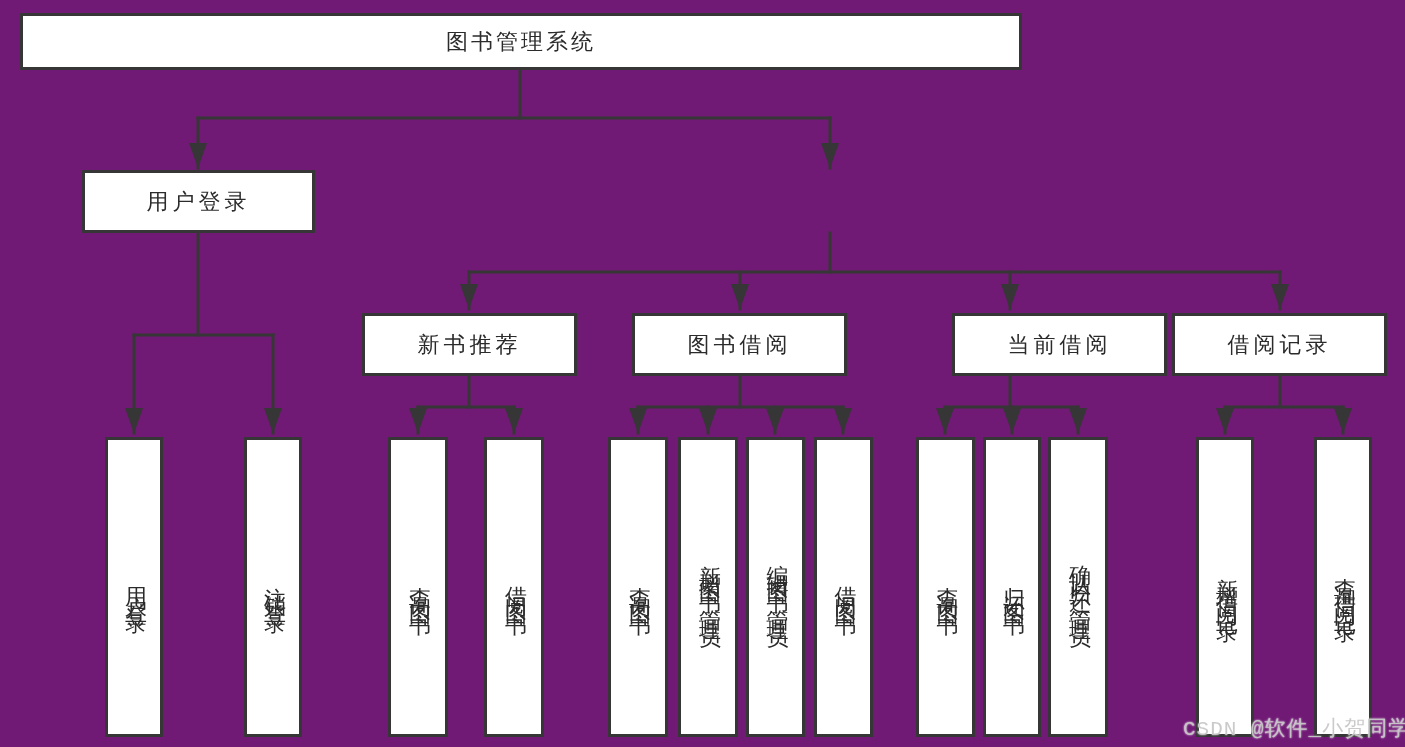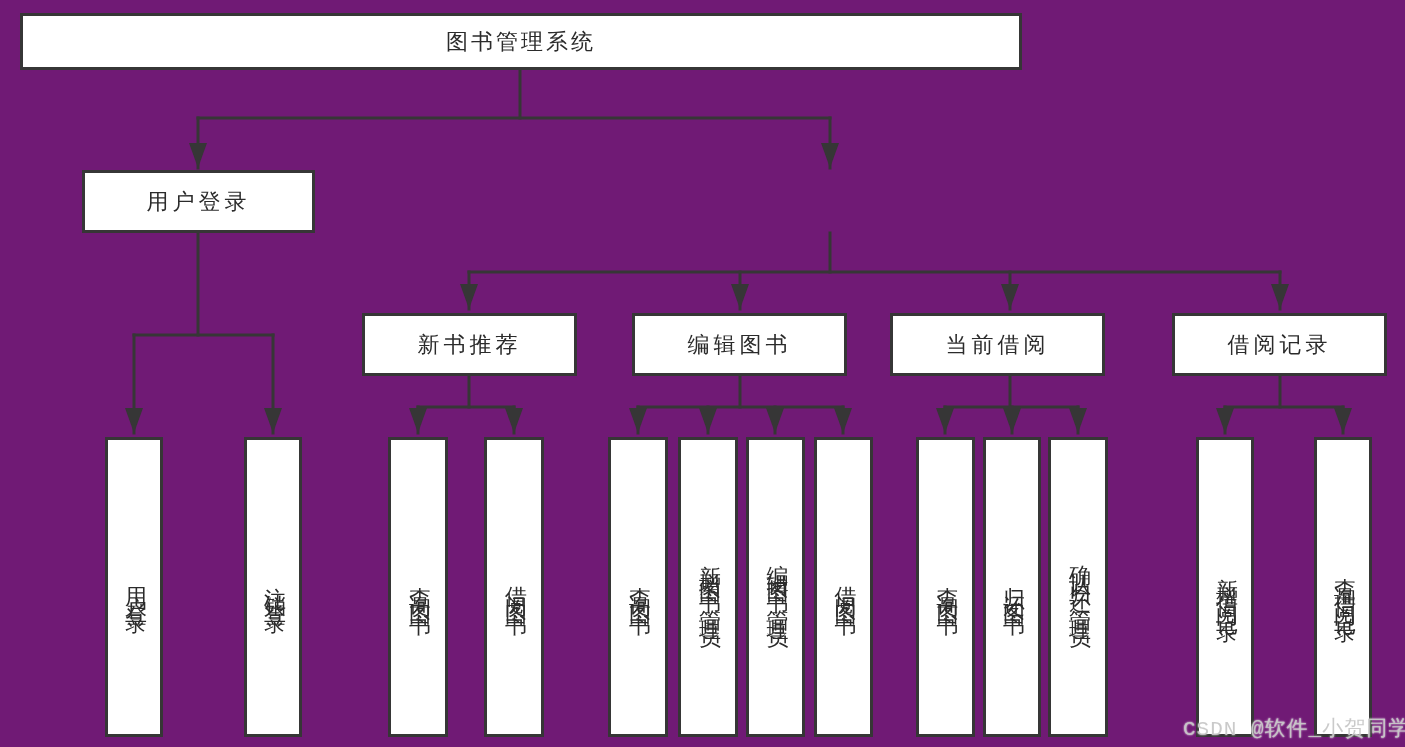--- a/index.html
+++ b/index.html
@@ -104,23 +104,23 @@
   </div>
 
   <div class="node" style="left:82px;top:170px;width:233px;height:63px;">
     <span class="lbl">用户登录</span>
   </div>
 
   <div class="node" style="left:362px;top:313px;width:215px;height:63px;">
     <span class="lbl">新书推荐</span>
   </div>
   <div class="node" style="left:632px;top:313px;width:215px;height:63px;">
-    <span class="lbl">编辑图书</span>
+    <span class="lbl">图书借阅</span>
   </div>
-  <div class="node" style="left:890px;top:313px;width:215px;height:63px;">
+  <div class="node" style="left:952px;top:313px;width:215px;height:63px;">
     <span class="lbl">当前借阅</span>
   </div>
   <div class="node" style="left:1172px;top:313px;width:215px;height:63px;">
     <span class="lbl">借阅记录</span>
   </div>
 
   <div class="node vert" style="left:105px;top:437px;width:58px;height:300px;">
     <span class="lbl">用户登录</span>
   </div>
   <div class="node vert" style="left:244px;top:437px;width:58px;height:300px;">

